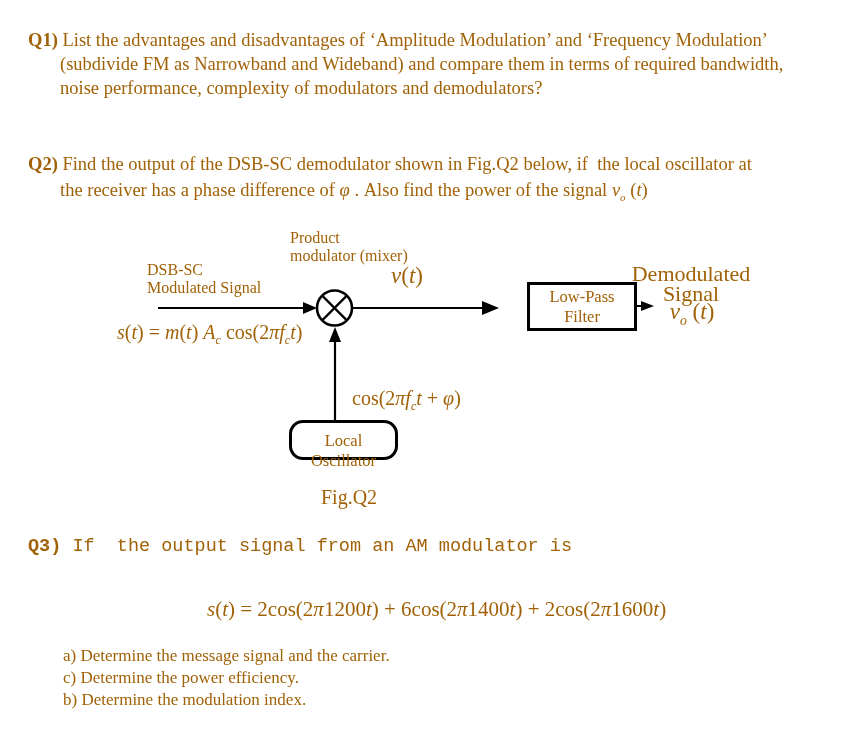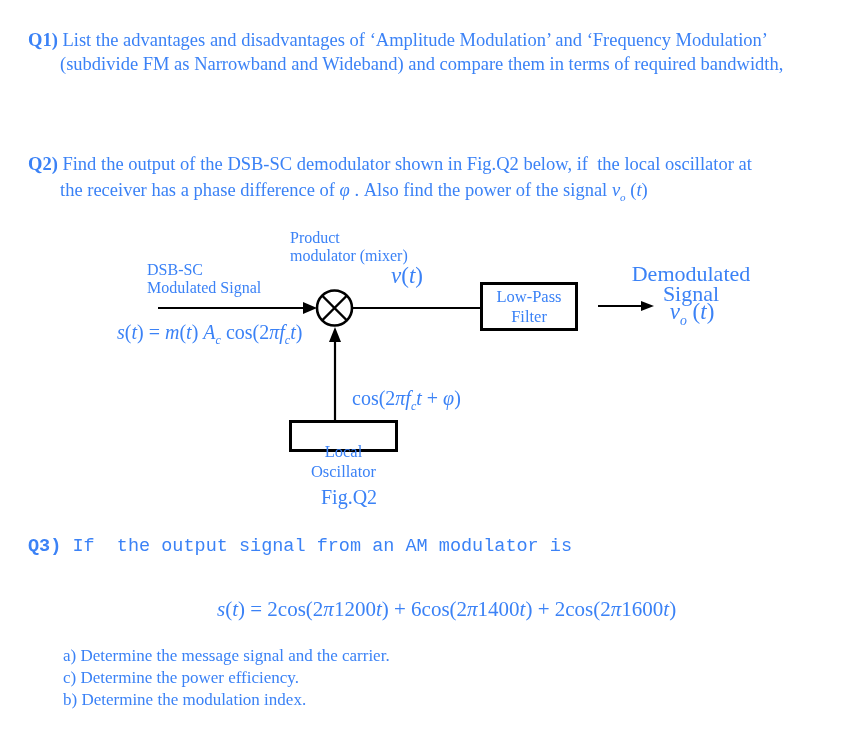--- a/index.html
+++ b/index.html
@@ -1,64 +1,65 @@
 <!DOCTYPE html>
 <html><head>
 <meta charset="utf-8">
 <style>
   html,body{margin:0;padding:0;background:#fff;}
   .page{
     position:relative;width:866px;height:752px;overflow:hidden;
-    background:#ffffff;color:#3b82f6;
+    background:#ffffff;color:#a16207;
     font-family:"Liberation Serif", serif;
   }
   .abs{position:absolute;}
   
   .qblock{position:absolute;width:815px;font-size:18.5px;line-height:24px;}
   .qlabel{font-weight:bold;}
   .cont{margin-left:32px;}
   .q2blk .qline{line-height:26px;}
   .q1blk{left:28px;top:28px;}
   .q2blk{left:28px;top:151px;}
   .q3blk{left:28px;top:535px;font-family:Liberation Mono, monospace;}
-  .q3eq{left:217px;top:597px;font-size:21px;white-space:nowrap;}
+  .q3eq{left:207px;top:597px;font-size:21px;white-space:nowrap;}
   .q3items{left:63px;top:645px;font-size:17px;line-height:22px;}
   
   .lbl{position:absolute;font-size:16px;line-height:17.5px;white-space:nowrap;}
   .product{left:290px;top:229px;}
   .dsb{left:147px;top:261px;width:118px;text-align:left;}
   .seq{left:117px;top:324px;font-size:20px;}
   .vlab{left:391px;top:267px;font-size:23px;}
   .demod{left:628px;top:264px;width:126px;text-align:center;font-size:22px;line-height:20px;}
   .volab{left:654px;top:303px;width:76px;text-align:center;font-size:23px;}
   .loeq{left:352px;top:362px;font-size:20px;margin-top:28px;}
   .caption{left:321px;top:489px;font-size:20px;}
   
   .dbox{
     position:absolute;border:3px solid #000;box-sizing:border-box;
     text-align:center;font-size:16.5px;line-height:20px;background:#fff;
   }
-  .lpf{left:480px;top:282px;width:98px;height:49px;padding-top:2px;}
-  .lo{left:289px;top:420px;width:109px;height:32px;padding-top:19px;}
+  .lpf{left:527px;top:282px;width:110px;height:49px;padding-top:2px;}
+  .lo{left:289px;top:420px;width:109px;height:40px;padding-top:8px;border-radius:14px;}
   
   .overlay{position:absolute;left:0;top:0;}
   .wire{stroke:#000;stroke-width:2.2;fill:none;}
   .thin{stroke-width:1.8;}
   .node{stroke:#000;stroke-width:2.6;fill:#fff;}
   .head{fill:#000;stroke:none;}
   sub{font-size:60%;line-height:0;}
 </style>
 </head>
 <body>
 
 <div class="page">
 
   <section class="qblock q1blk">
     <div class="qline"><span class="qlabel">Q1)</span> <span>List the advantages and disadvantages of ‘Amplitude Modulation’ and ‘Frequency Modulation’</span></div>
     <div class="qline cont">(subdivide FM as Narrowband and Wideband) and compare them in terms of required bandwidth,</div>
+    <div class="qline cont">noise performance, complexity of modulators and demodulators?</div>
   </section>
 
   <section class="qblock q2blk">
     <div class="qline"><span class="qlabel">Q2)</span> <span>Find the output of the DSB-SC demodulator shown in Fig.Q2 below, if&nbsp; the local oscillator at</span></div>
     <div class="qline cont"><span>the receiver has a phase difference of </span><span style="font-style: italic;">φ</span><span> . Also find the power of the signal </span><span style="font-style: italic;">v</span><sub style="font-style: italic;">o</sub><span> (</span><span style="font-style: italic;">t</span><span>)</span></div>
   </section>
 
   <svg class="overlay" width="866" height="752" viewBox="0 0 866 752">
     <line class="wire" x1="158" y1="308" x2="304" y2="308"></line>
     <polygon class="head" points="317,308 303,302 303,314"></polygon>

